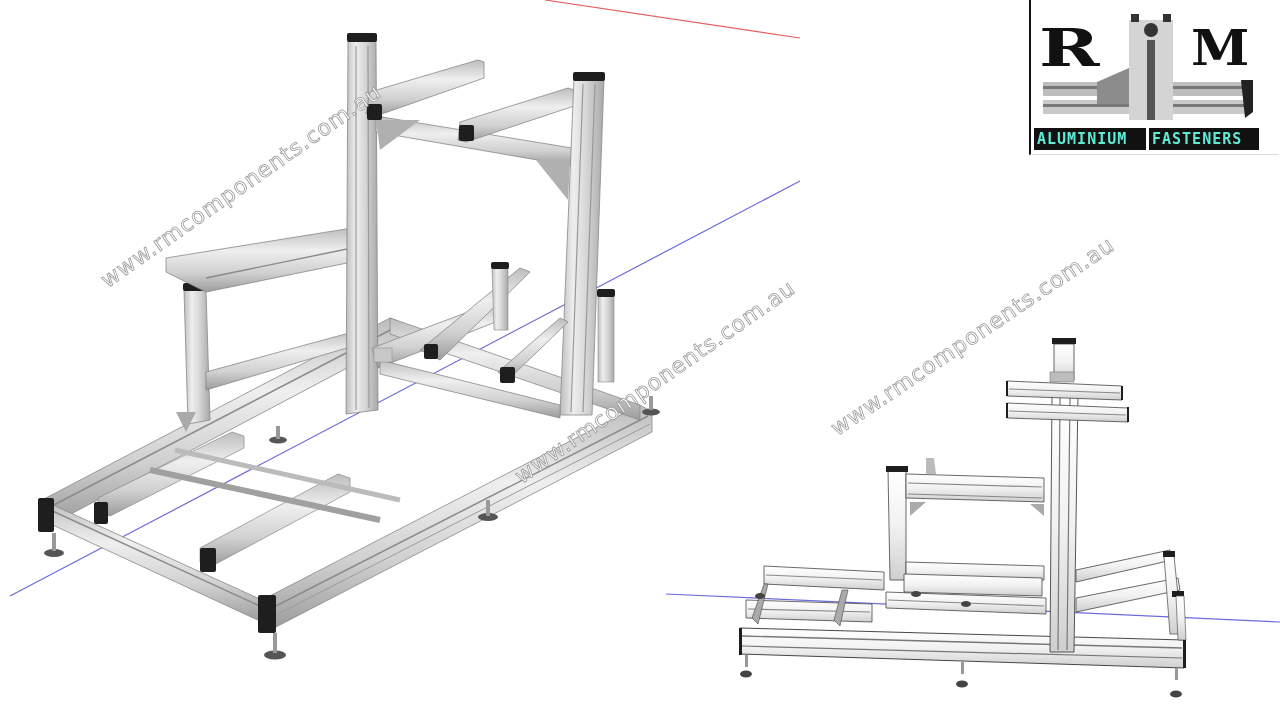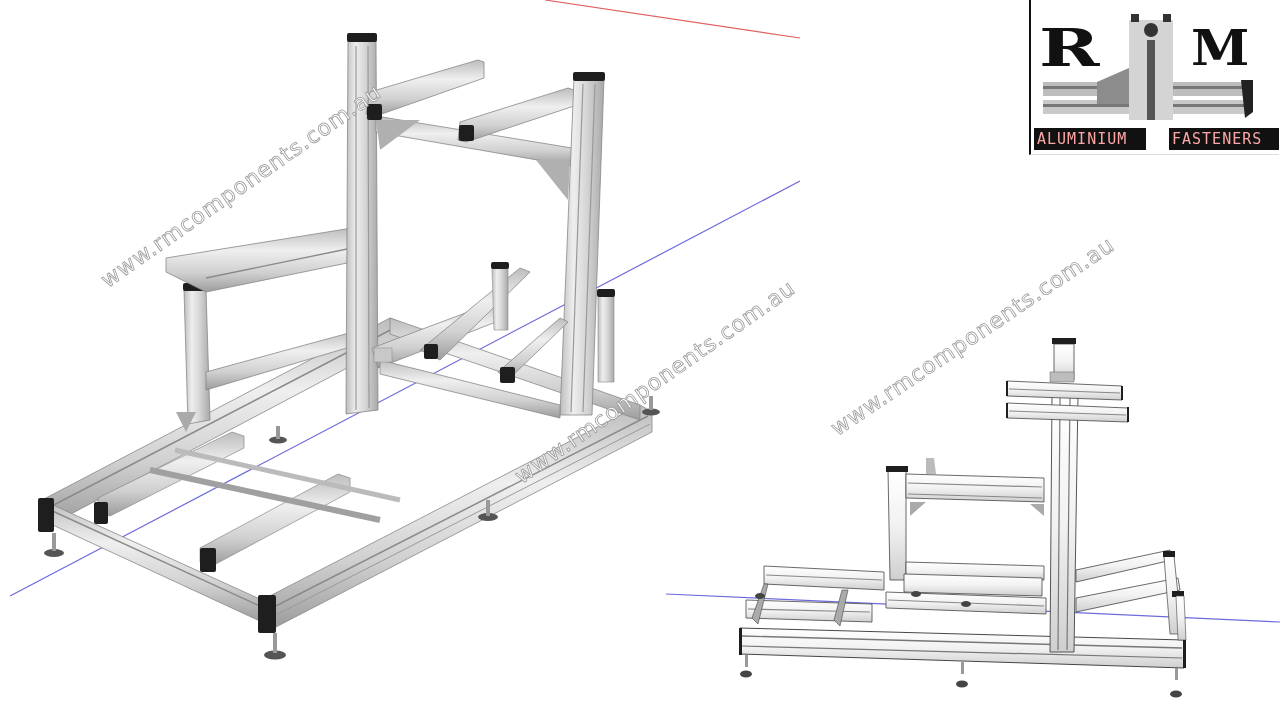--- a/index.html
+++ b/index.html
@@ -5,25 +5,25 @@
   html, body { margin: 0; padding: 0; background: #ffffff; }
   body { width: 1280px; height: 720px; position: relative; overflow: hidden; font-family: "DejaVu Sans", sans-serif; }
   .canvas { position: absolute; left: 0; top: 0; width: 1280px; height: 720px; }
   .logo {
     position: absolute; left: 1029px; top: 0; width: 250px; height: 155px;
     background: #ffffff; border-left: 2px solid #111; border-bottom: 1px solid #ddd; box-sizing: border-box;
   }
   .logo svg { position: absolute; left: 0; top: 0; }
   .logo-tag {
     position: absolute; top: 128px; height: 22px; line-height: 22px;
-    font-family: "DejaVu Sans Mono", monospace; font-weight: normal; font-size: 15px;
-    letter-spacing: 1px; color: #fca5a5; background: #111; padding: 0 3px;
+    font-family: "DejaVu Sans Mono", monospace; font-weight: bold; font-size: 15px;
+    letter-spacing: 1px; color: #5eead4; background: #111; padding: 0 3px;
   }
   .logo-tag.left { left: 3px; width: 106px; }
-  .logo-tag.right { left: 138px; width: 104px; }
+  .logo-tag.right { left: 118px; width: 104px; }
   .watermark {
     position: absolute; white-space: nowrap; font-family: "DejaVu Sans", sans-serif;
     font-size: 22px; letter-spacing: 1px; color: #ffffff;
     -webkit-text-stroke: 0.8px #9a9a9a; transform-origin: 0 0;
   }
   .wm1 { left: 96px; top: 272px; transform: rotate(-35deg); }
   .wm2 { left: 510px; top: 468px; transform: rotate(-35deg); }
   .wm3 { left: 826px; top: 420px; transform: rotate(-34deg); }
 </style>
 </head>

